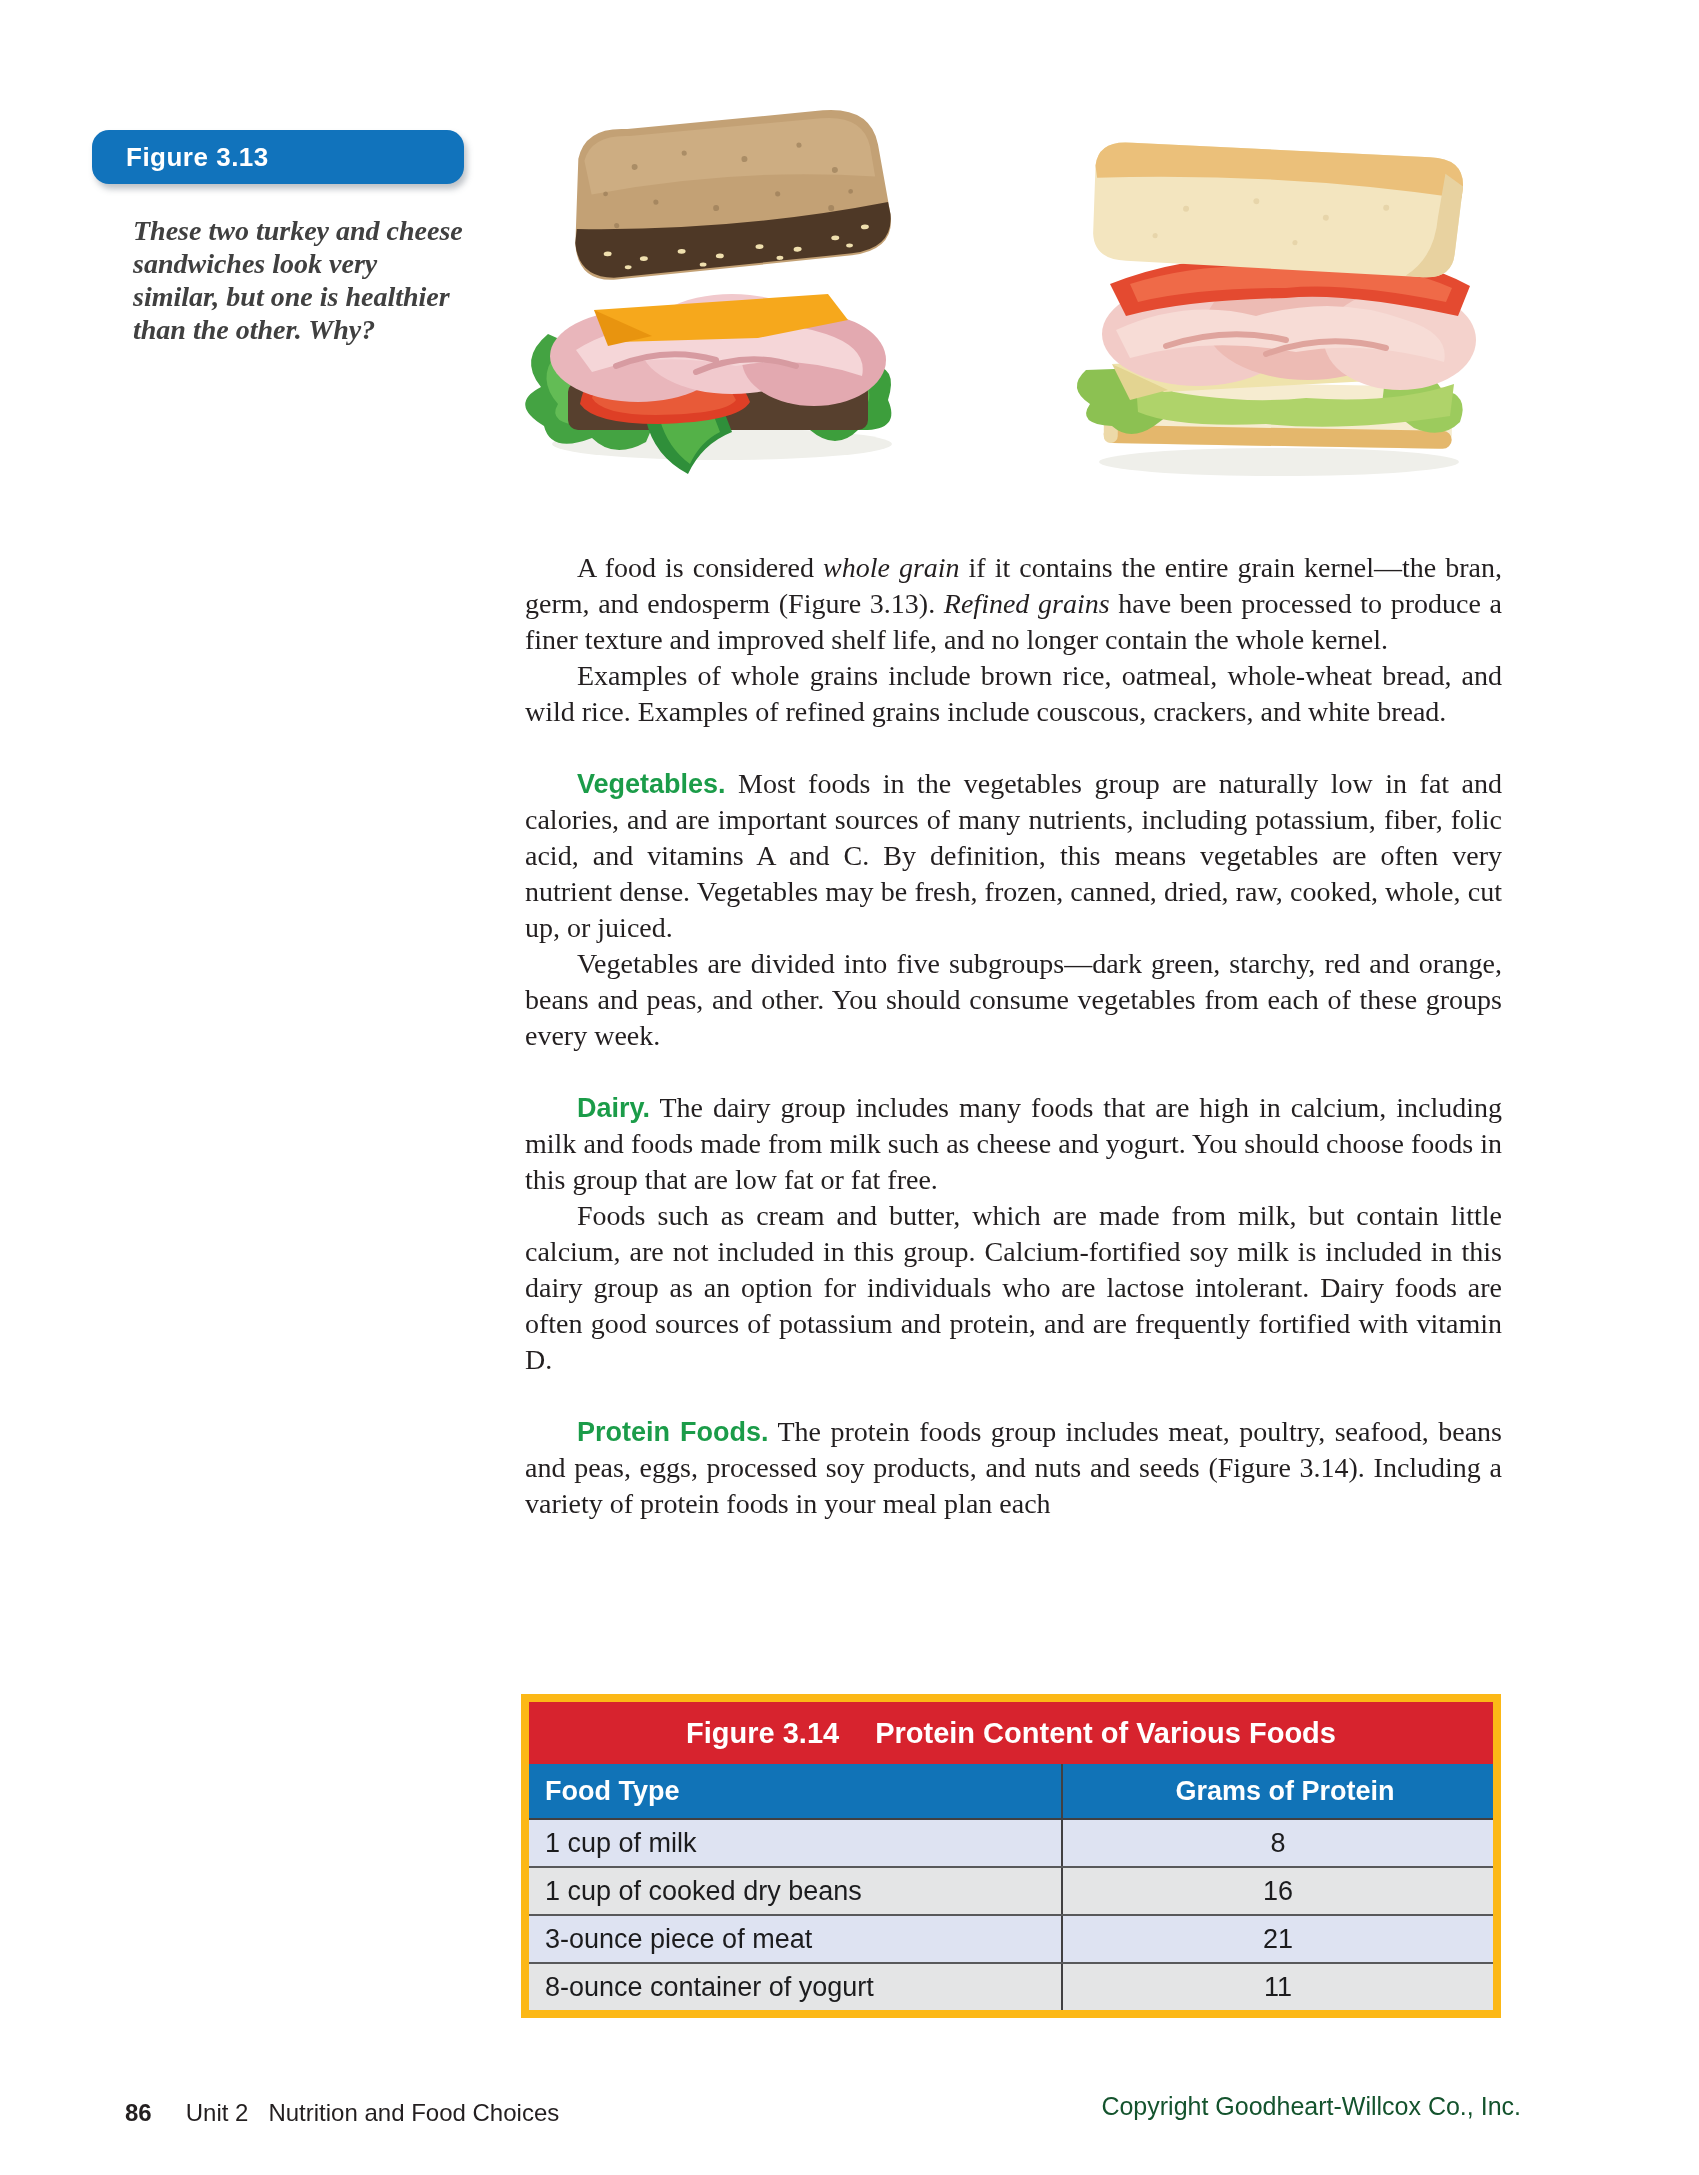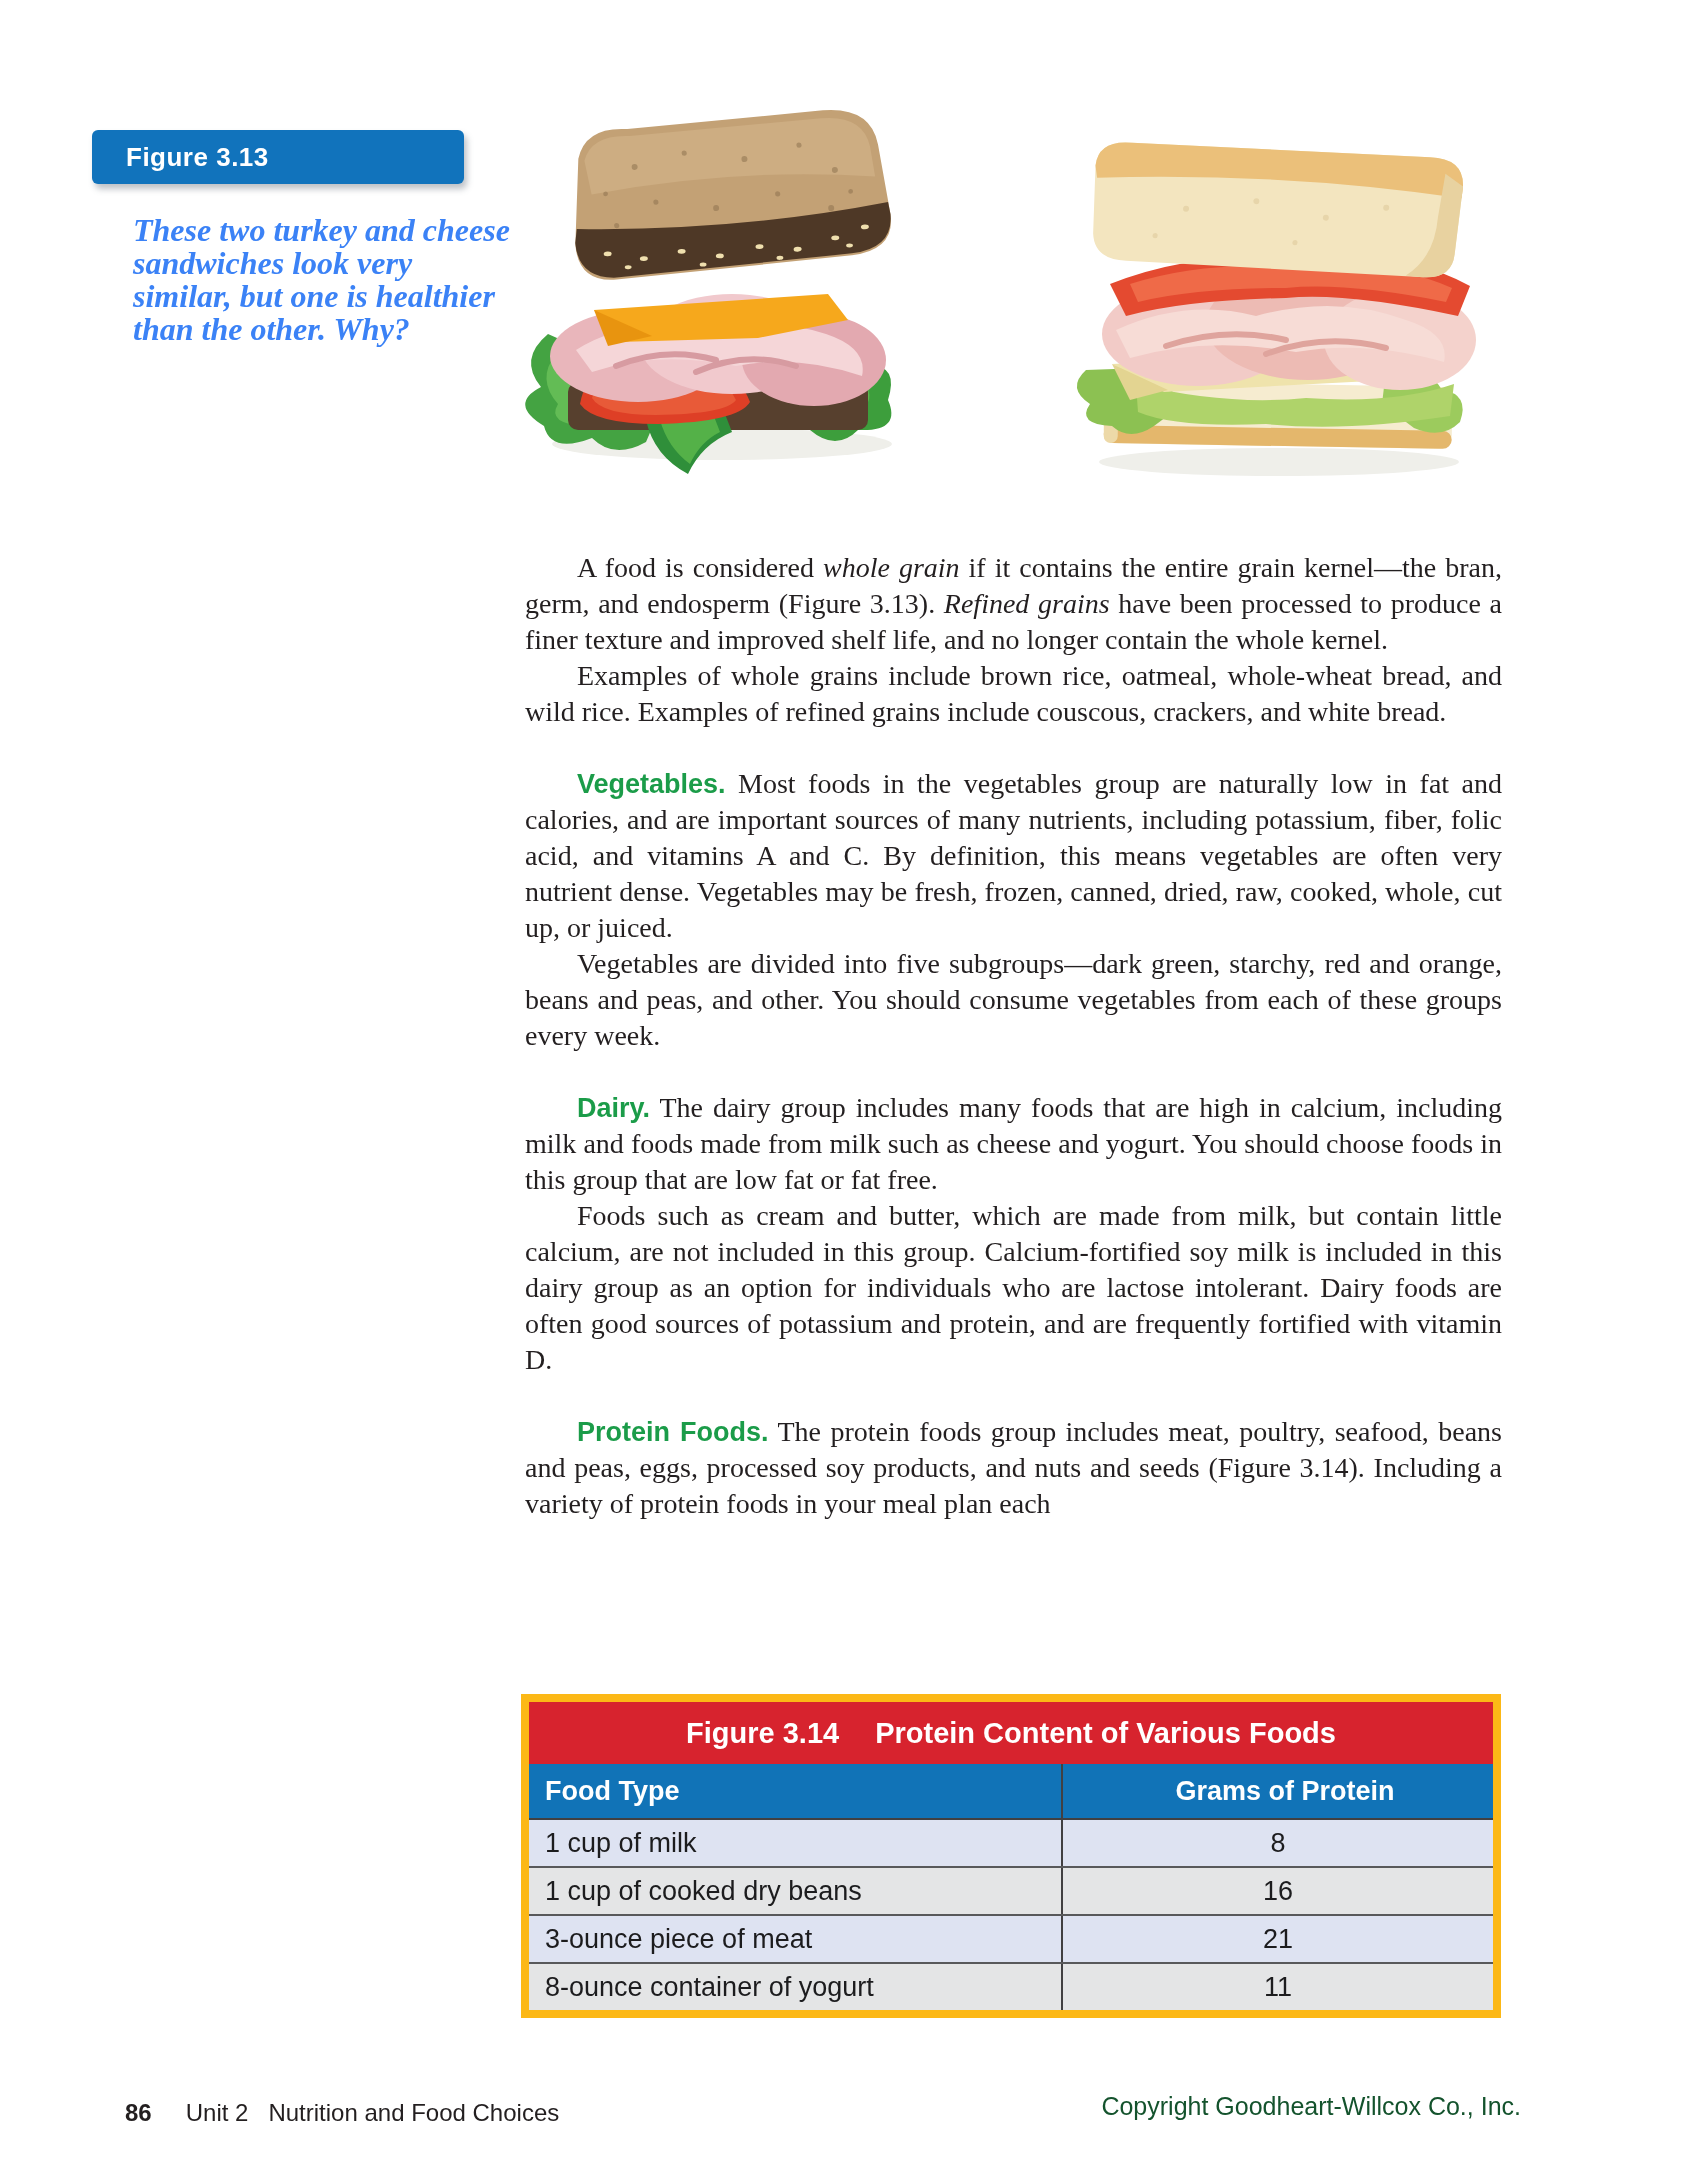--- a/index.html
+++ b/index.html
@@ -4,34 +4,34 @@
 <style>
   html,body { margin:0; padding:0; background:#ffffff; }
   .page {
     position:relative; width:1699px; height:2175px; background:#ffffff;
     font-family:"Liberation Serif", serif; overflow:hidden; color:#231F20;
   }
 
   
   .figure-tab {
     position:absolute; left:92px; top:130px; width:372px; height:54px;
-    background:#1173BC; border-radius:6px;
+    background:#1173BC; border-radius:17px;
     box-shadow:3px 5px 6px rgba(110,120,130,0.45);
     display:flex; align-items:center; padding-left:34px; box-sizing:border-box;
   }
   .figure-tab .tab-label {
     color:#ffffff; font-family:"Liberation Sans", sans-serif;
     font-weight:bold; font-size:26px; letter-spacing:0.5px;
   }
 
   
   .caption {
     position:absolute; left:133px; top:214px; width:400px;
-    color:#3b82f6; font-style:italic; font-weight:bold;
-    font-size:32px; line-height:33px;
+    color:#404040; font-style:italic; font-weight:bold;
+    font-size:28px; line-height:33px;
   }
 
   
   .sandwich { position:absolute; }
   .sandwich svg { display:block; width:100%; height:100%; }
   .sandwich-left  { left:496px;  top:104px; width:452px; height:376px; }
   .sandwich-right { left:1046px; top:132px; width:466px; height:352px; }
 
   
   .bodycol {

